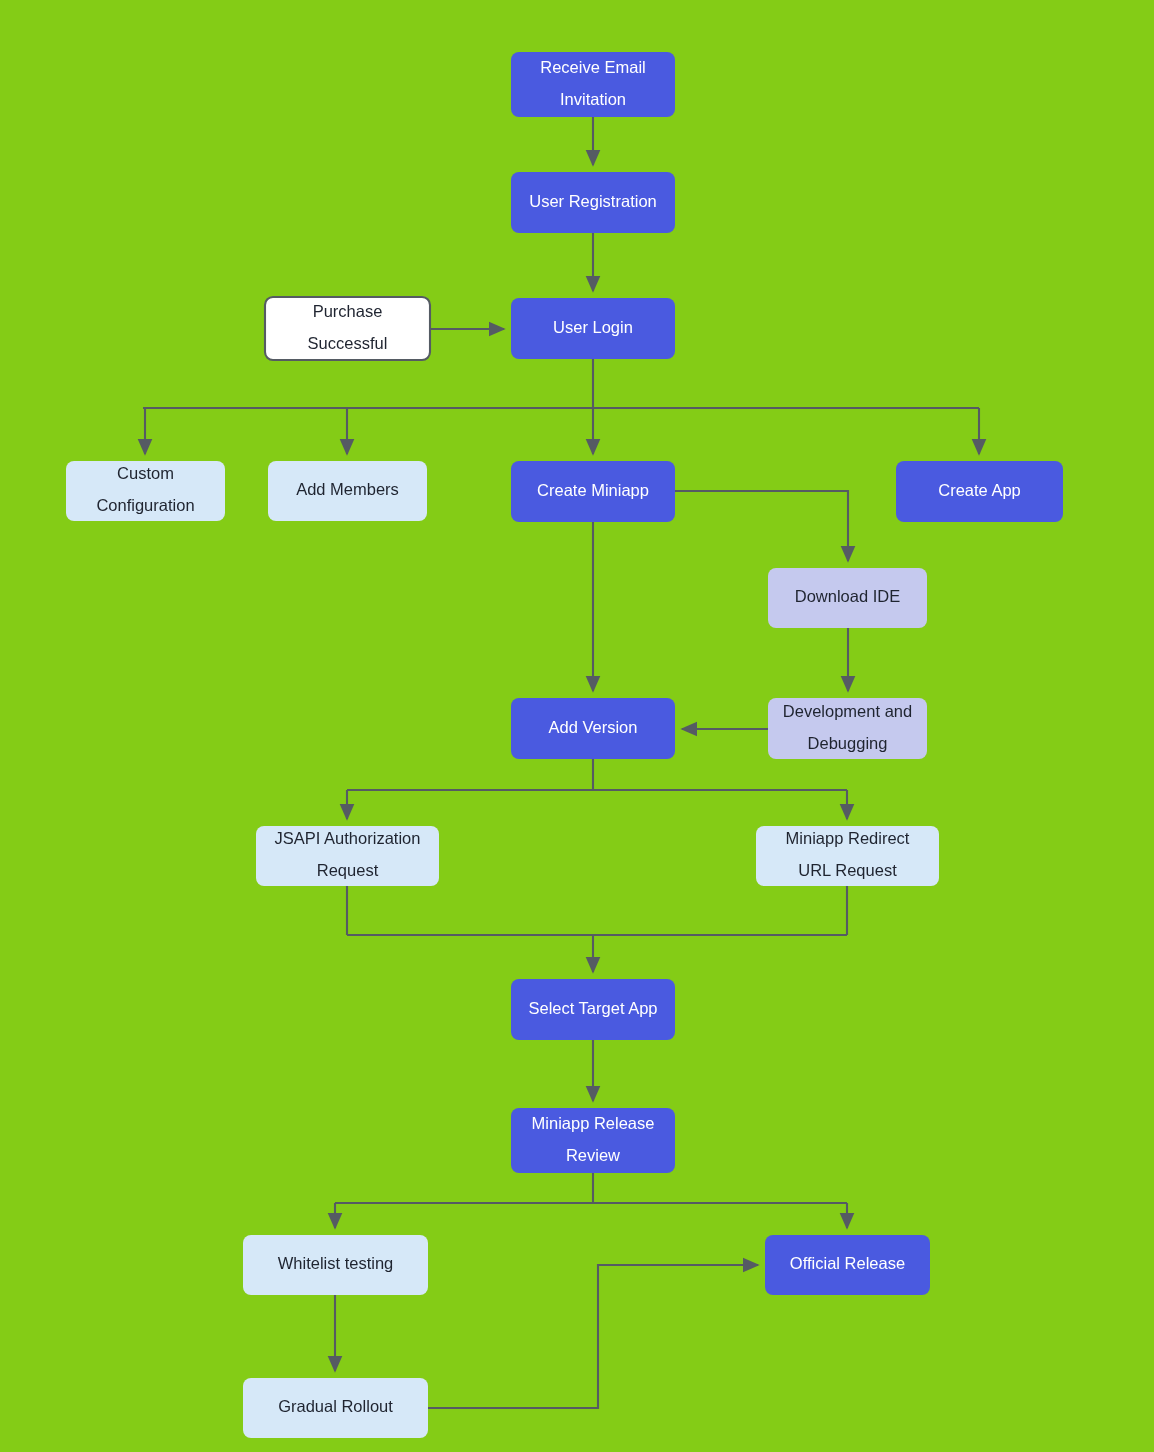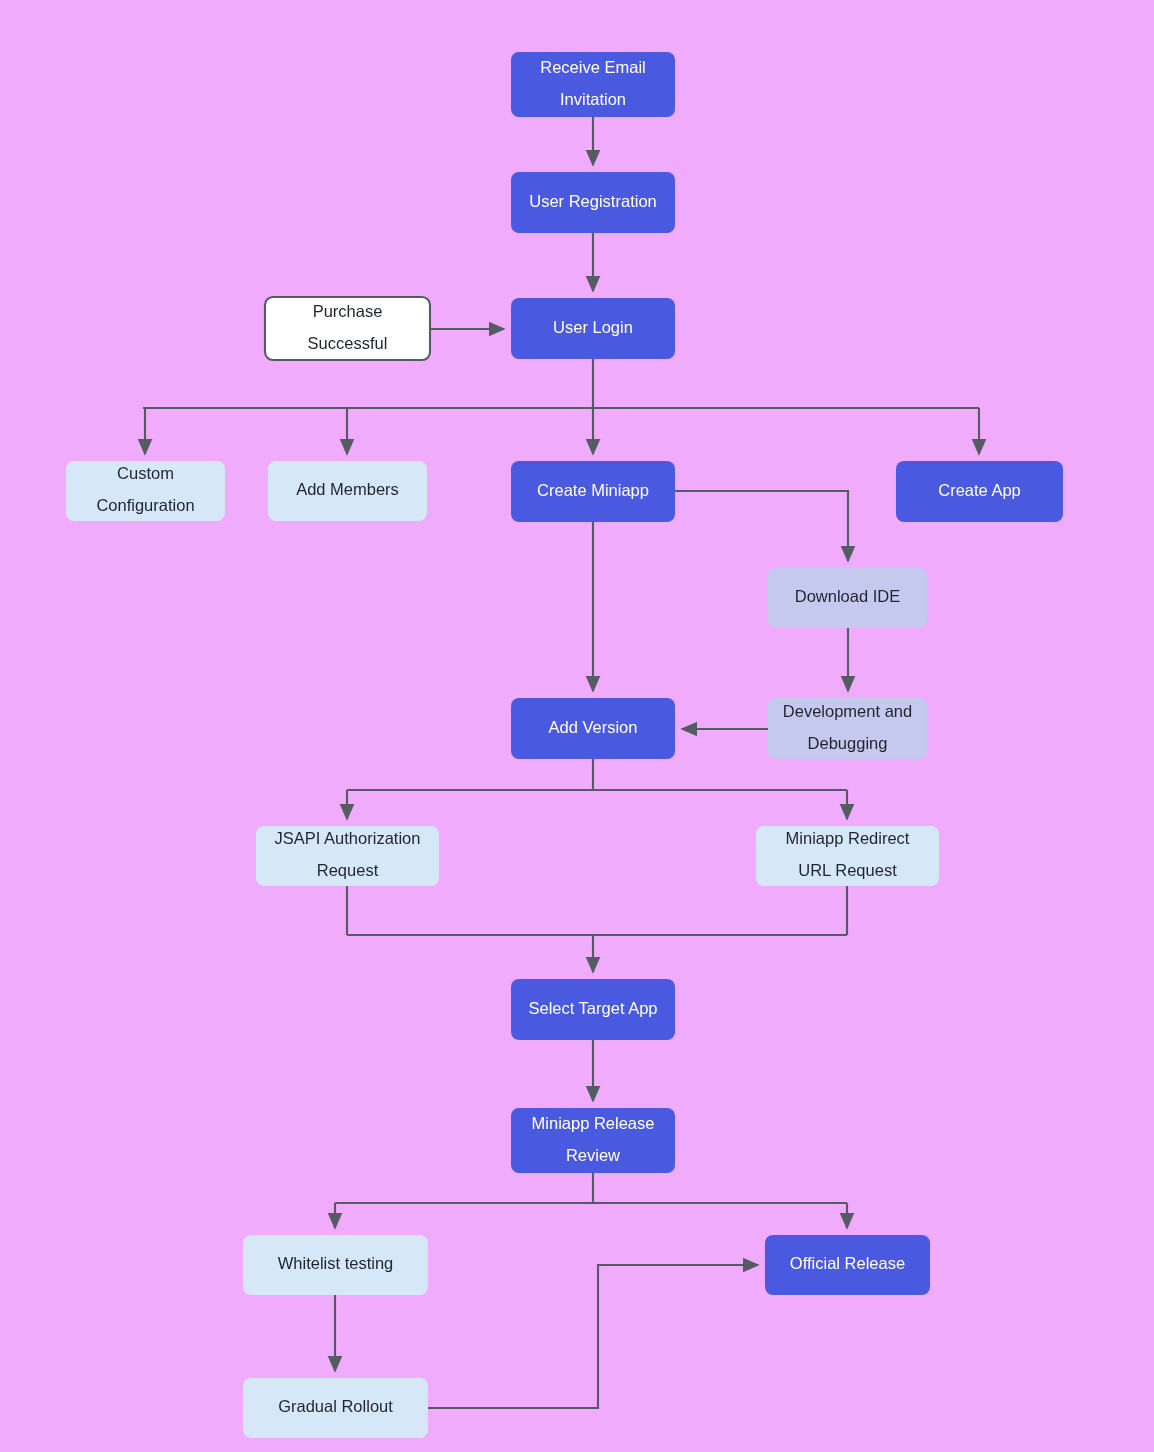--- a/index.html
+++ b/index.html
@@ -46,21 +46,21 @@
   .node-box { stroke: none; }
   .node-box.outlined {
     fill: #ffffff;
     stroke: #555b63;
     stroke-width: 2.1;
   }
 </style>
 </head>
 <body>
 
-<div id="flowchart-root" style="background: #f0abfc;">
+<div id="flowchart-root" style="background: #84cc16;">
   <svg class="flow-canvas" viewBox="0 0 1154 1452">
     <defs>
       <marker id="arrowhead" markerWidth="9" markerHeight="9" refX="7.2" refY="4.5" orient="auto" markerUnits="strokeWidth">
         <path d="M 0 1 L 8 4.5 L 0 8 z" fill="#555b63"></path>
       </marker>
     </defs>
     <g id="edge-layer">
         <path class="edge-path" d="M 593 117 L 593 165" stroke="#555b63" marker-end="url(#arrowhead)"></path>
         <path class="edge-path" d="M 593 233 L 593 291" stroke="#555b63" marker-end="url(#arrowhead)"></path>
         <path class="edge-path" d="M 430 329 L 504 329" stroke="#555b63" marker-end="url(#arrowhead)"></path>

